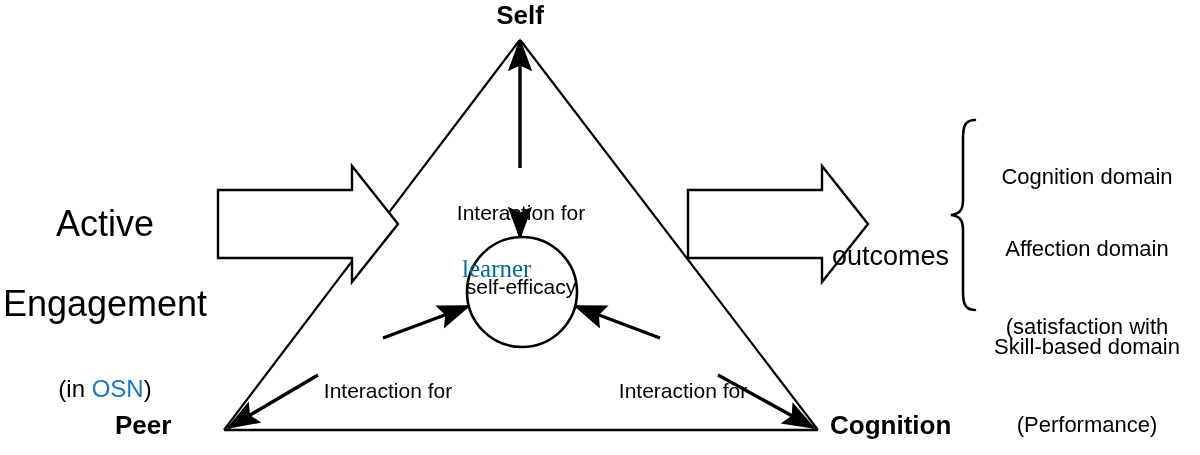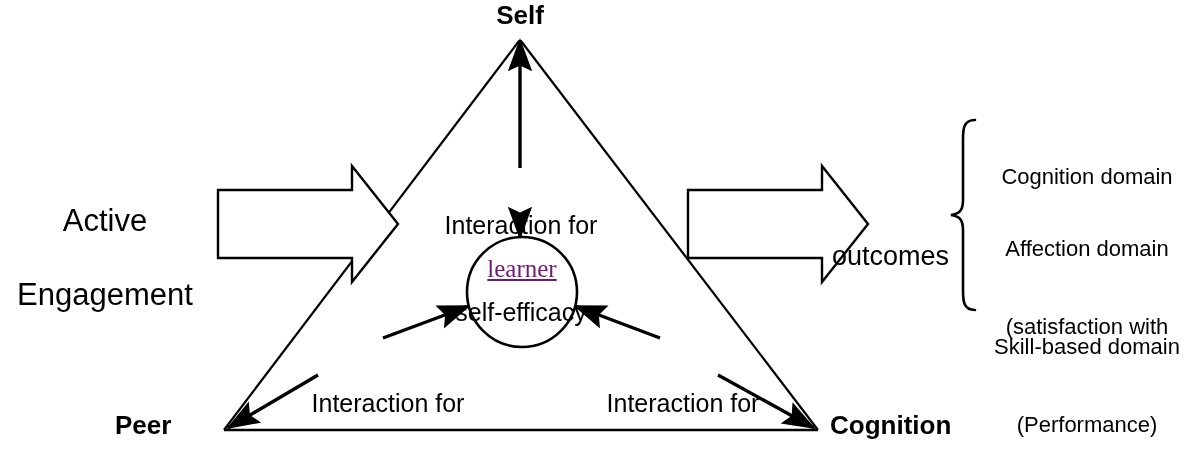--- a/index.html
+++ b/index.html
@@ -32,41 +32,40 @@
   .center-txt { text-align: center; }
   .left-txt { text-align: left; }
 
   
   .vertex-label {
     font-size: 26px;
     font-weight: bold;
   }
   
   .driver-main {
-    font-size: 31px;
+    font-size: 36px;
     font-weight: normal;
   }
   .driver-sub {
     font-size: 24px;
   }
   .osn { color: #1677c9; }
 
   
   .interaction {
-    font-size: 25px;
+    font-size: 21px;
   }
   
   .learner-word {
     position: absolute;
     font-family: "Liberation Serif", serif;
     font-size: 25px;
-    color: #701a75;
-    text-align: center;
+    color: #0369a1;
+    text-align: left;
     white-space: pre;
-    text-decoration: underline;
   }
   
   .outcome-label {
     font-size: 27px;
     text-align: left;
   }
   .outcome-item {
     font-size: 22px;
     text-align: center;
   }
@@ -138,20 +137,21 @@
 
   <div class="lbl vertex-label center-txt" style="left:456px; top:0px; width:128px;">Self</div>
 
   <div class="lbl vertex-label left-txt" style="left:115px; top:410px; width:110px;">Peer</div>
 
   <div class="lbl vertex-label left-txt" style="left:830px; top:410px; width:160px;">Cognition</div>
 
   <div class="lbl center-txt" style="left:0px; top:166px; width:210px;">
     <div class="driver-main">Active</div>
     <div class="driver-main">Engagement</div>
+    <div class="driver-sub" style="margin-top:12px;"><span>(in </span><span class="osn">OSN</span><span>)</span></div>
   </div>
 
   <div class="lbl interaction center-txt" style="left:410px; top:152px; width:222px;">
     <div>Interaction for</div>
     <div>self-efficacy</div>
   </div>
 
   <div class="learner-word" style="left:462px; top:255px; width:120px;">learner</div>
 
   <div class="lbl interaction center-txt" style="left:278px; top:330px; width:220px;">

